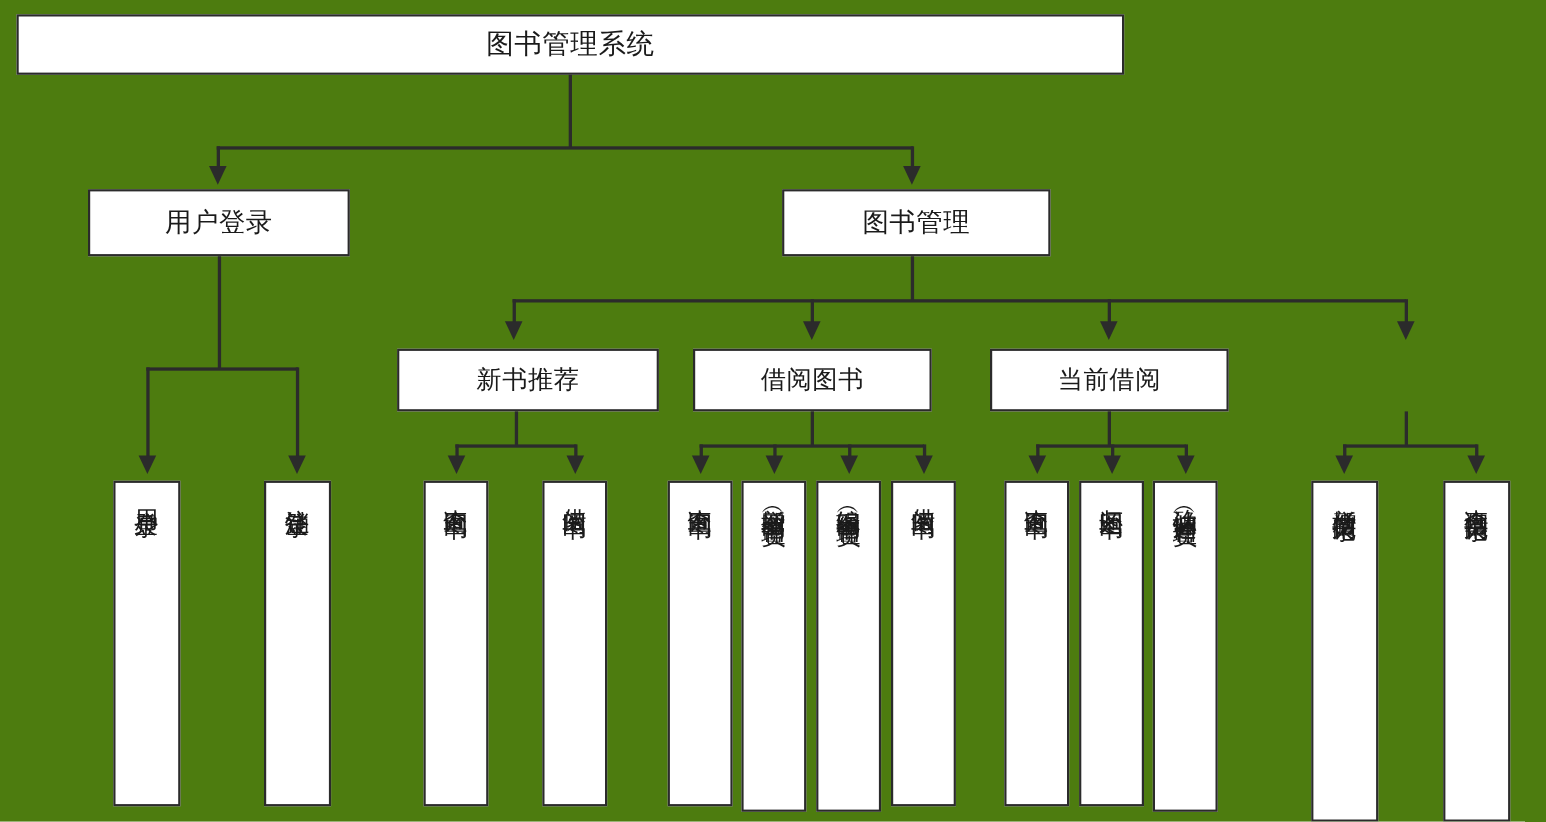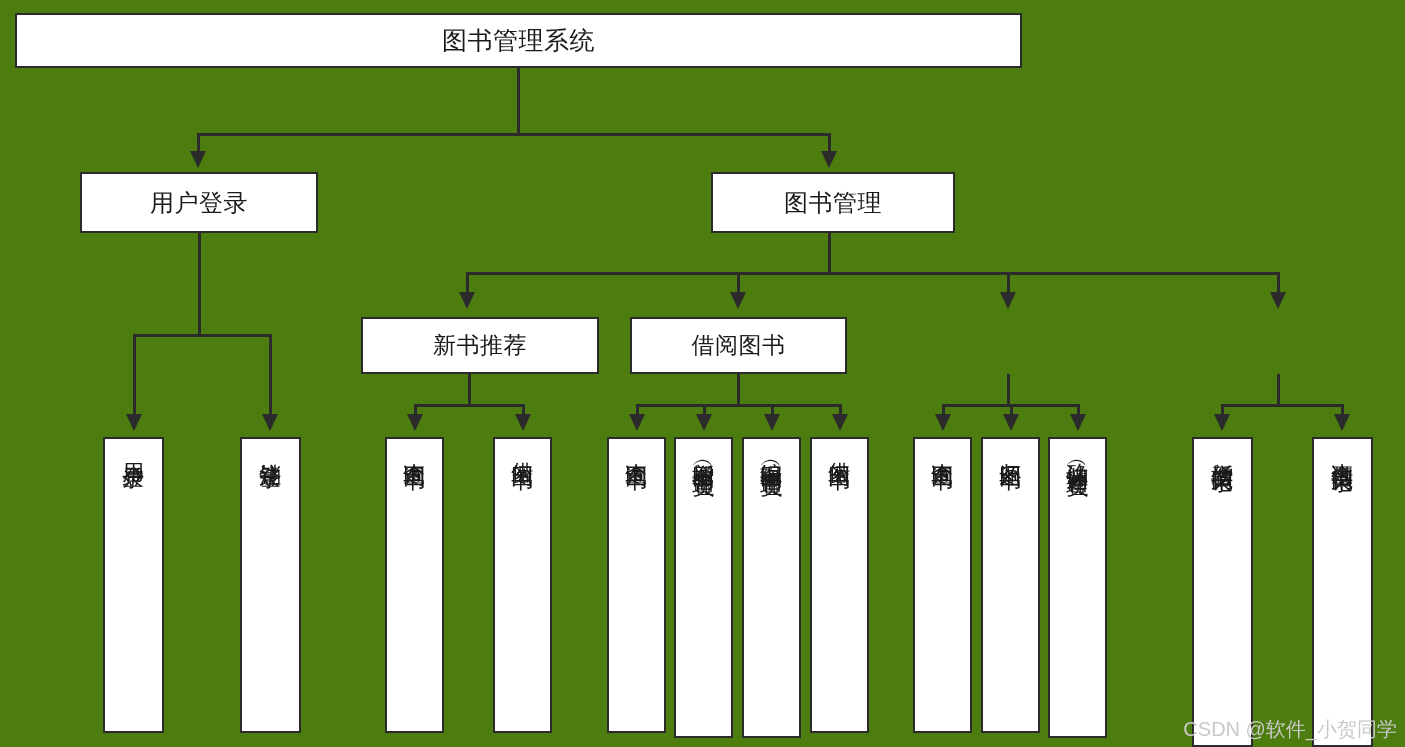--- a/index.html
+++ b/index.html
@@ -131,20 +131,23 @@
   <div class="arrow" style="left:1000px; top:292px;"></div>
   <div class="vline" style="left:1277px; top:272px; height:22px;"></div>
   <div class="arrow" style="left:1270px; top:292px;"></div>
 
   <div class="node level3" style="left:361px; top:317px; width:238px; height:57px;">
     <span class="label">新书推荐</span>
   </div>
   <div class="node level3" style="left:630px; top:317px; width:217px; height:57px;">
     <span class="label">借阅图书</span>
   </div>
+  <div class="node level3" style="left:900px; top:317px; width:217px; height:57px;">
+    <span class="label">当前借阅</span>
+  </div>
 
   <div class="vline" style="left:468px; top:374px; height:32px;"></div>
   <div class="hline" style="left:414px; top:404px; width:110px;"></div>
   <div class="vline" style="left:414px; top:404px; height:14px;"></div>
   <div class="arrow" style="left:407px; top:414px;"></div>
   <div class="vline" style="left:522px; top:404px; height:14px;"></div>
   <div class="arrow" style="left:515px; top:414px;"></div>
 
   <div class="node leaf" style="left:385px; top:437px; width:59px; height:296px;">
     <span class="label">查询图书</span>
@@ -203,15 +206,14 @@
   <div class="vline" style="left:1341px; top:404px; height:14px;"></div>
   <div class="arrow" style="left:1334px; top:414px;"></div>
 
   <div class="node leaf" style="left:1192px; top:437px; width:61px; height:310px;">
     <span class="label">新增借阅记录</span>
   </div>
   <div class="node leaf" style="left:1312px; top:437px; width:61px; height:310px;">
     <span class="label">查询借阅记录</span>
   </div>
 
-  <div id="watermark">CSDN @软件_小贺同学</div>
 
 </div>
 
 </body></html>

